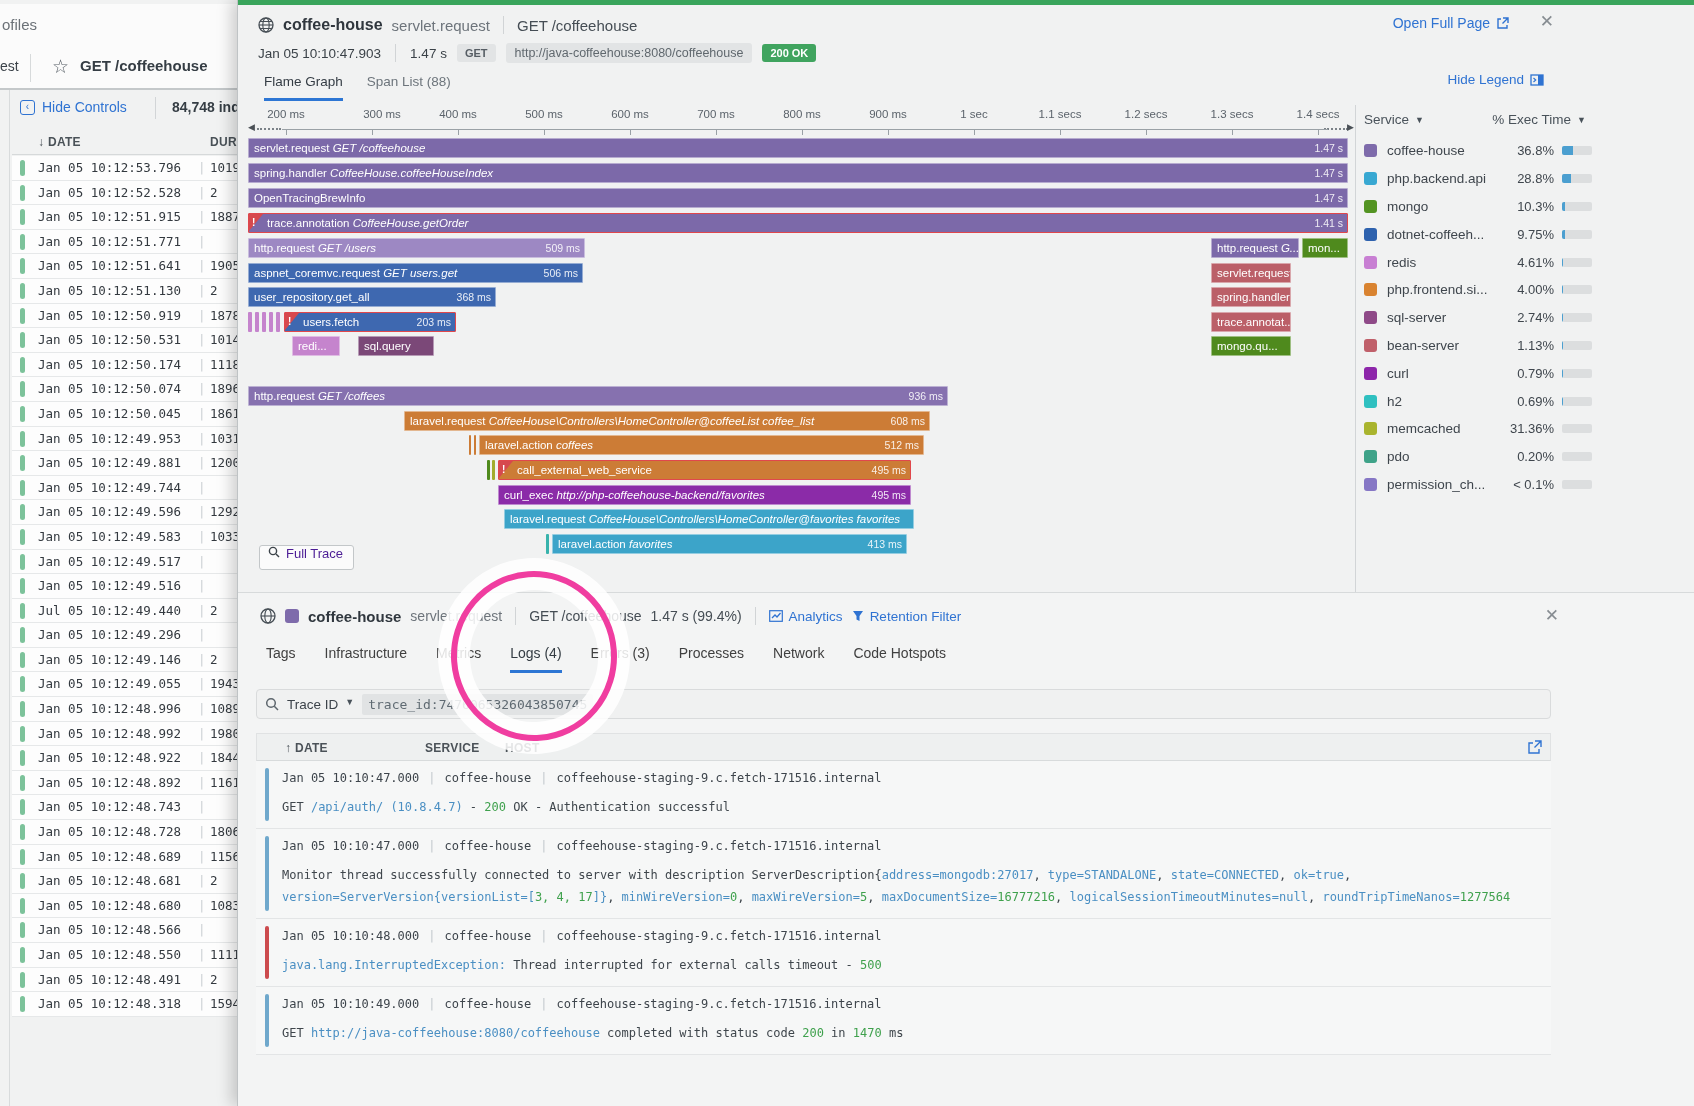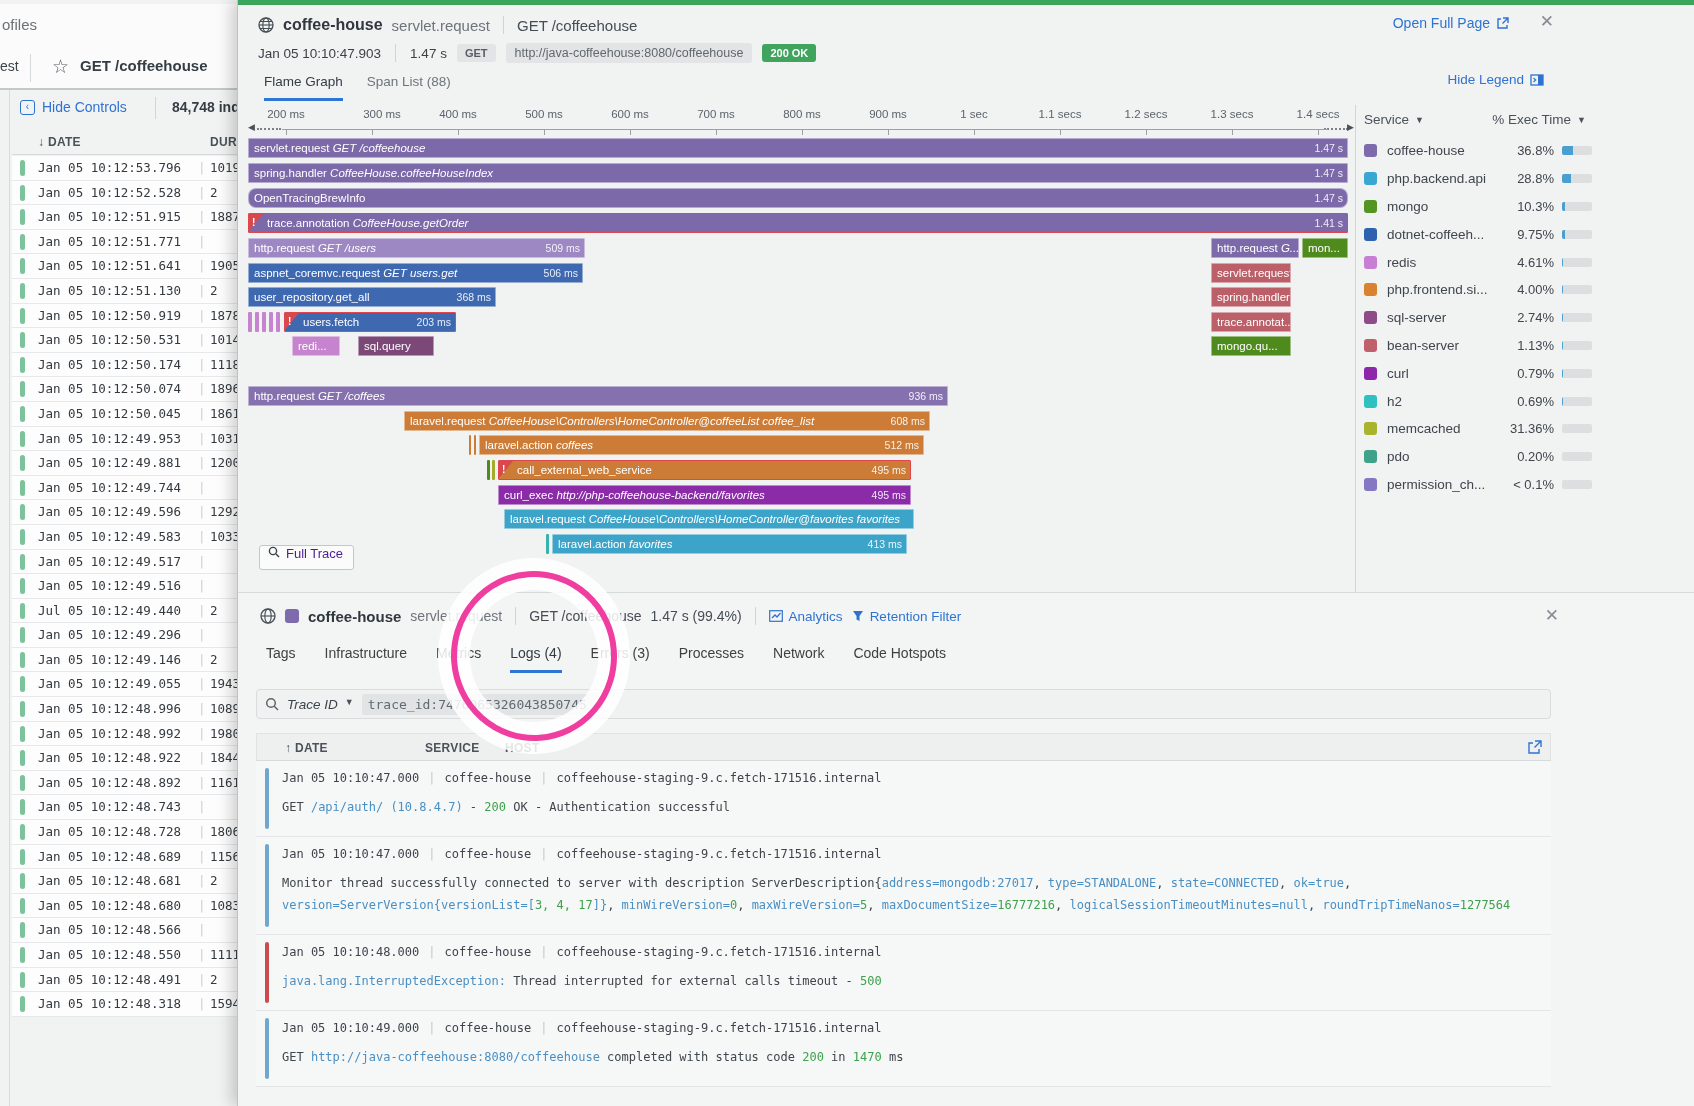--- a/index.html
+++ b/index.html
@@ -94,30 +94,30 @@
   #b-hdr .op { font-size:14px; color:#6d747b; }
   #b-hdr .res, #b-hdr .dur { font-size:14px; color:#454d54; }
   .blue-link { font-size:13.5px; color:#2f73d2; display:flex; gap:6px; align-items:center; cursor:pointer; }
   #b-close { position:absolute; right:136px; top:12px; font-size:17px; color:#878d92; cursor:pointer; }
 
   #bottom-tabs { position:absolute; left:28px; top:52px; display:flex; gap:29px; }
   .btab { font-size:14px; color:#404040; padding-bottom:9px; cursor:pointer; }
   .btab.active { color:#333b42; border-bottom:3px solid #2d76d4; }
 
   #search-bar { position:absolute; left:18px; top:96px; right:144px; height:30px; background:#f0f1f1; border:1px solid #d9dbdc; border-radius:4px; display:flex; align-items:center; padding:0 8px; gap:8px; }
-  #search-facet { display:flex; gap:7px; font-size:13.5px; color:#3c434a; cursor:pointer;font-style:italic; }
+  #search-facet { display:flex; gap:7px; font-size:13.5px; color:#3c434a; cursor:pointer; }
   #search-query { background:#e1e3e4; color:#5f6a72; font-size:13px; padding:3px 6px; border-radius:2px; }
 
   #log-table { position:absolute; left:18px; top:140px; right:144px; }
   #log-thead { position:relative; height:28px; background:#eef0f0; border:1px solid #e0e2e3; border-bottom:1px solid #d8dbdc; font-size:12px; font-weight:bold; color:#4b5258; letter-spacing:.3px; }
   #log-thead .h-date { position:absolute; left:28px; top:7px; }
   #log-thead .h-service { position:absolute; left:168px; top:7px; }
   #log-thead .h-host { position:absolute; left:248px; top:7px; }
   #log-export { position:absolute; right:8px; top:6px; width:15px; height:15px; cursor:pointer; }
-  .logrow { position:relative; background:#f6f7f7; border-bottom:1px solid #e3e5e6; padding:10px 10px 22px 26px; cursor:pointer; }
+  .logrow { position:relative; background:#f6f7f7; border-bottom:1px solid #e3e5e6; padding:10px 10px 14px 26px; cursor:pointer; }
   .sevbar { position:absolute; left:9px; top:7px; bottom:7px; width:4px; border-radius:2px; }
   .sev-info { background:#6fa8cc; } .sev-error { background:#cc4b4e; }
   .logmeta { font-size:12px; color:#3d444b; white-space:nowrap; }
   .logmeta .pipe { color:#c3c9cd; margin:0 9px; }
   .logmsg { font-size:12px; margin-top:15px; white-space:nowrap; }
   .logmsg + .logmsg { margin-top:8px; }
   .tk-d { color:#3f464c; } .tk-b { color:#4a8fc3; } .tk-g { color:#3fa14d; }
 
   
   #annotation { position:absolute; left:418px; top:548px; width:232px; height:218px; z-index:60; pointer-events:none; }
@@ -438,21 +438,21 @@
         <span class="axis-label" style="left: 900px;">1.2 secs</span>
         <span class="axis-tick" style="left: 900px;"></span>
         <span class="axis-label" style="left: 986px;">1.3 secs</span>
         <span class="axis-tick" style="left: 986px;"></span>
         <span class="axis-label" style="left: 1072px;">1.4 secs</span>
         <span class="axis-tick" style="left: 1072px;"></span>
       </div>
     <div id="bars">
         <div class="bar" style="left: 2px; top: 33px; width: 1100px; background: rgb(124, 105, 169);"><span class="l1">servlet.request</span><span class="l2"> GET /coffeehouse</span><span class="bardur">1.47 s</span></div>
         <div class="bar" style="left: 2px; top: 58px; width: 1100px; background: rgb(124, 105, 169);"><span class="l1">spring.handler</span><span class="l2"> CoffeeHouse.coffeeHouseIndex</span><span class="bardur">1.47 s</span></div>
-        <div class="bar" style="left: 2px; top: 83px; width: 1100px; background: rgb(124, 105, 169); border-radius: 8px;"><span class="l1">OpenTracingBrewInfo</span><span class="bardur">1.47 s</span></div>
+        <div class="bar" style="left: 2px; top: 83px; width: 1100px; background: rgb(124, 105, 169);"><span class="l1">OpenTracingBrewInfo</span><span class="bardur">1.47 s</span></div>
         <div class="bar err" style="left: 2px; top: 108px; width: 1100px; background: rgb(124, 105, 169);"><span class="errflag">
             <span>!</span>
           </span><span class="l1">trace.annotation</span><span class="l2"> CoffeeHouse.getOrder</span><span class="bardur">1.41 s</span></div>
         <div class="bar" style="left: 2px; top: 133px; width: 337px; background: rgb(157, 136, 195);"><span class="l1">http.request</span><span class="l2"> GET /users</span><span class="bardur">509 ms</span></div>
         <div class="bar" style="left: 965px; top: 133px; width: 88px; background: rgb(124, 105, 169);"><span class="l1">http.request</span><span class="l2"> G...</span></div>
         <div class="bar" style="left: 1056px; top: 133px; width: 46px; background: rgb(79, 138, 29);"><span class="l1">mon...</span></div>
         <div class="bar" style="left: 2px; top: 158px; width: 335px; background: rgb(62, 104, 176);"><span class="l1">aspnet_coremvc.request</span><span class="l2"> GET users.get</span><span class="bardur">506 ms</span></div>
         <div class="bar" style="left: 965px; top: 158px; width: 80px; background: rgb(187, 95, 104);"><span class="l1">servlet.request</span></div>
         <div class="bar" style="left: 2px; top: 182px; width: 248px; background: rgb(62, 104, 176);"><span class="l1">user_repository.get_all</span><span class="bardur">368 ms</span></div>
         <div class="bar" style="left: 965px; top: 182px; width: 80px; background: rgb(187, 95, 104);"><span class="l1">spring.handler</span></div>

